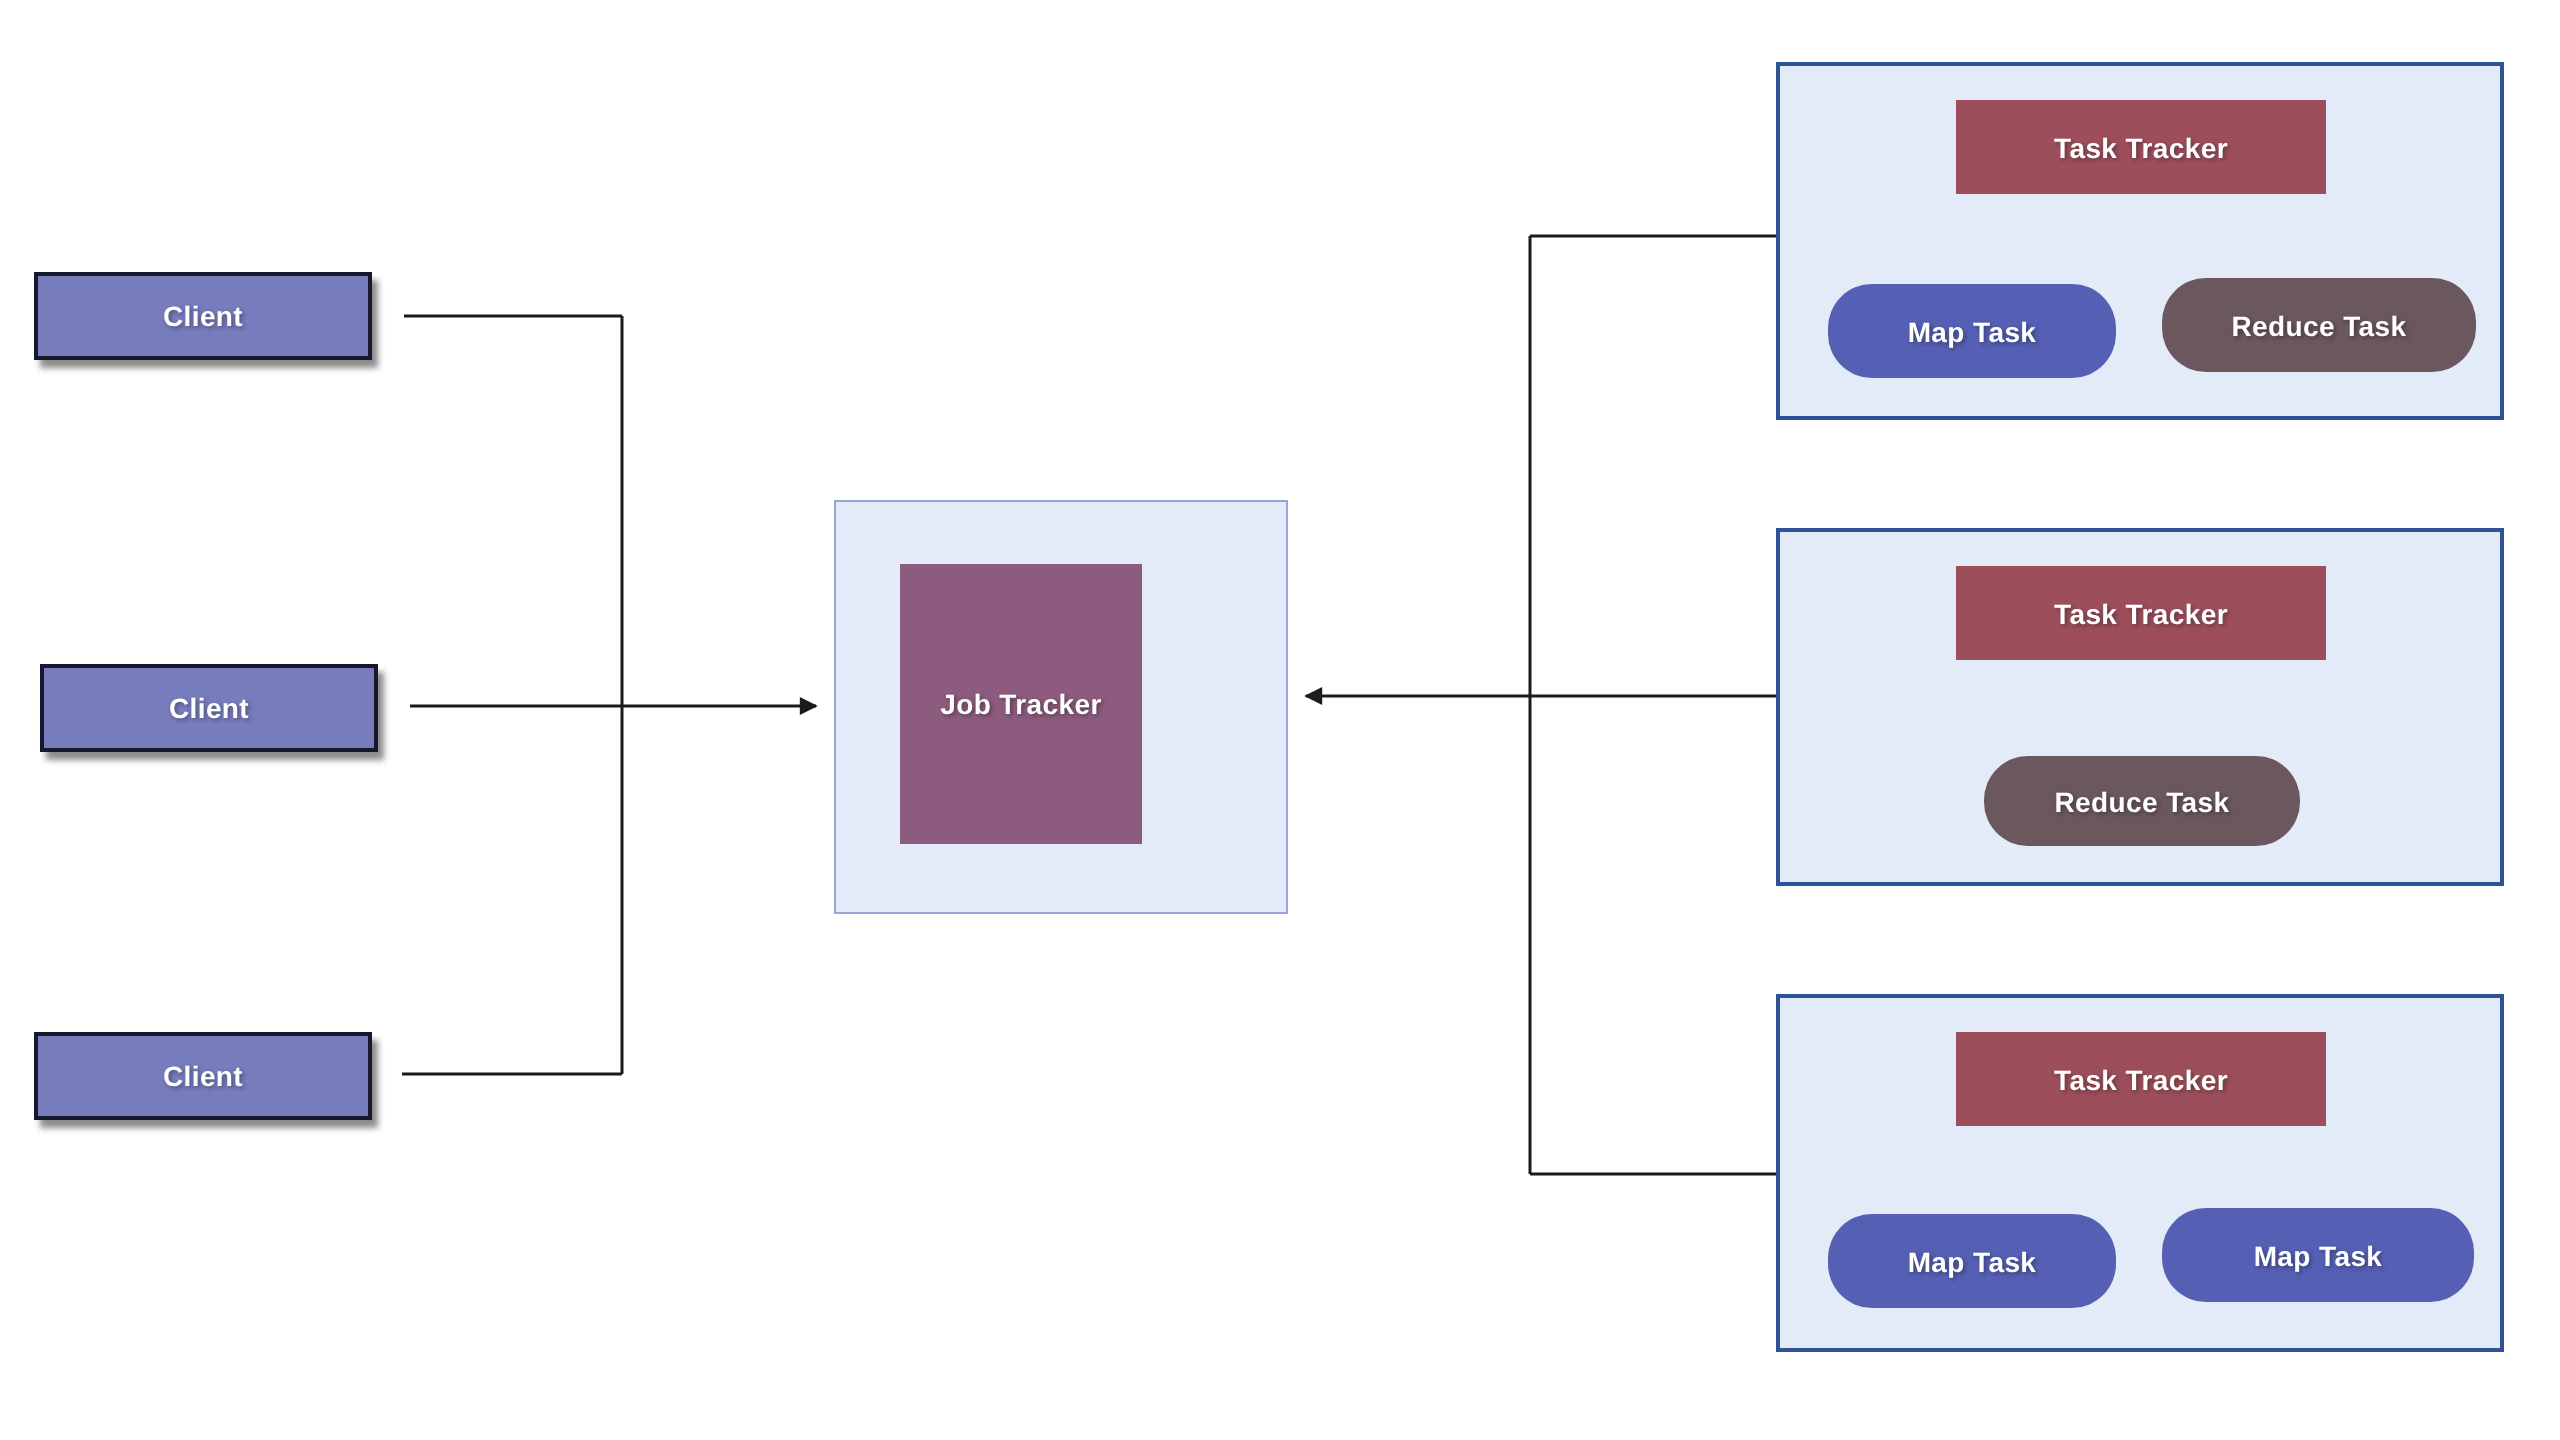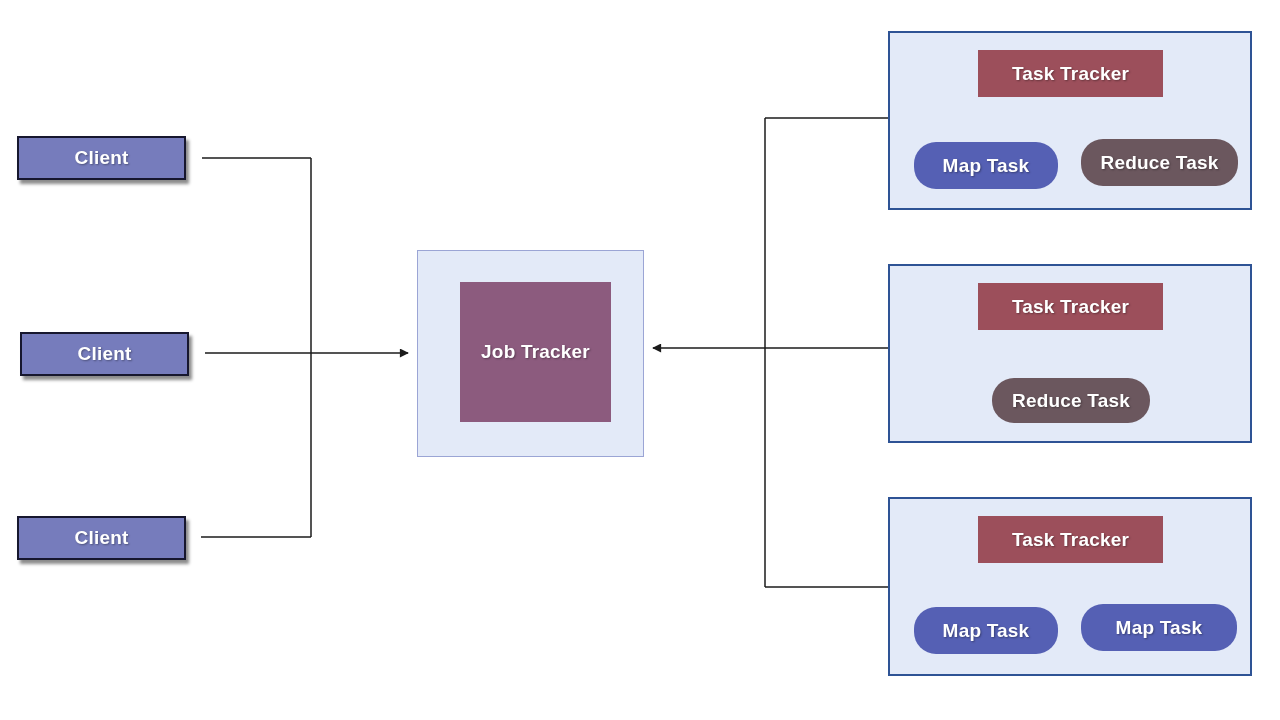--- a/index.html
+++ b/index.html
@@ -9,21 +9,21 @@
   }
   .stage{
     position:relative;
     width:1280px;height:720px;
     background:var(--background,#fff);
     overflow:hidden;
   }
   .lbl{
     color:var(--label-text,#fff);
     font-weight:700;
-    font-size:19px;
+    font-size:14px;
     text-shadow:1px 1px 2px rgba(0,0,0,.35);
     letter-spacing:.2px;
     user-select:none;
   }
   .client{
     position:absolute;
     width:169px;height:44px;
     background:var(--client-fill,#767cbc);
     border:2px solid var(--client-border,#17172e);
     box-shadow:3px 4px 3px rgba(0,0,0,.45);
@@ -32,21 +32,21 @@
   }
   .job-outer{
     position:absolute;
     left:417px;top:250px;width:227px;height:207px;
     background:var(--container-fill,#e3eaf8);
     border:1.5px solid var(--job-outer-border,#9ba5d5);
     box-sizing:border-box;
   }
   .job-inner{
     position:absolute;
-    left:42px;top:31px;width:151px;height:140px;
+    left:32px;top:31px;width:121px;height:140px;
     background:var(--job-inner-fill,#8c5b7e);
     display:flex;align-items:center;justify-content:center;
   }
   .node-container{
     position:absolute;
     left:888px;width:364px;height:179px;
     background:var(--container-fill,#e3eaf8);
     border:2px solid var(--container-border,#2e5395);
     box-sizing:border-box;
   }

